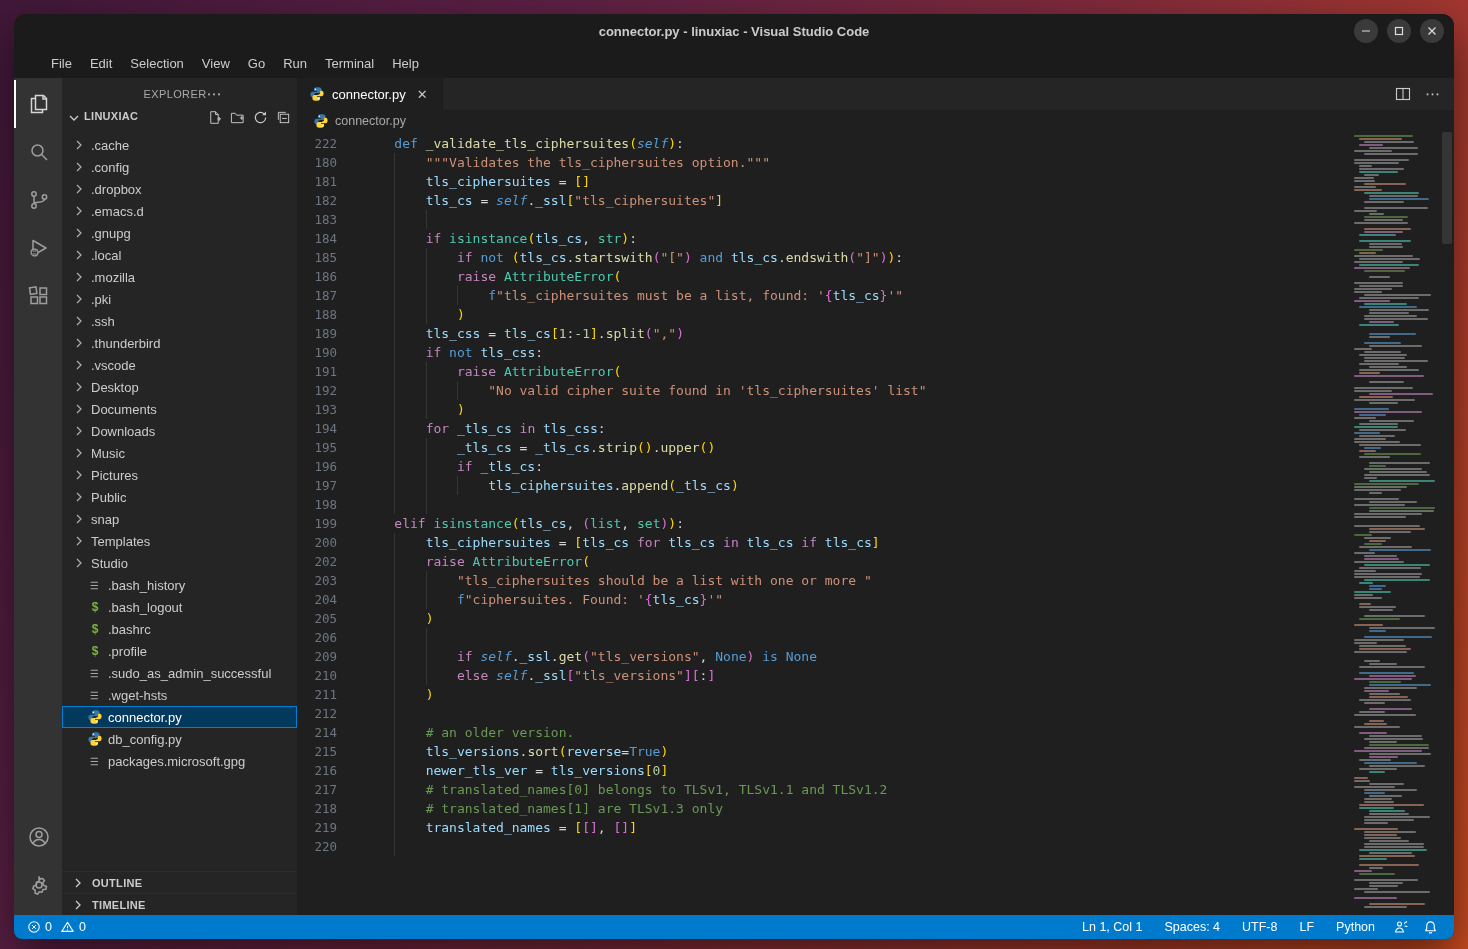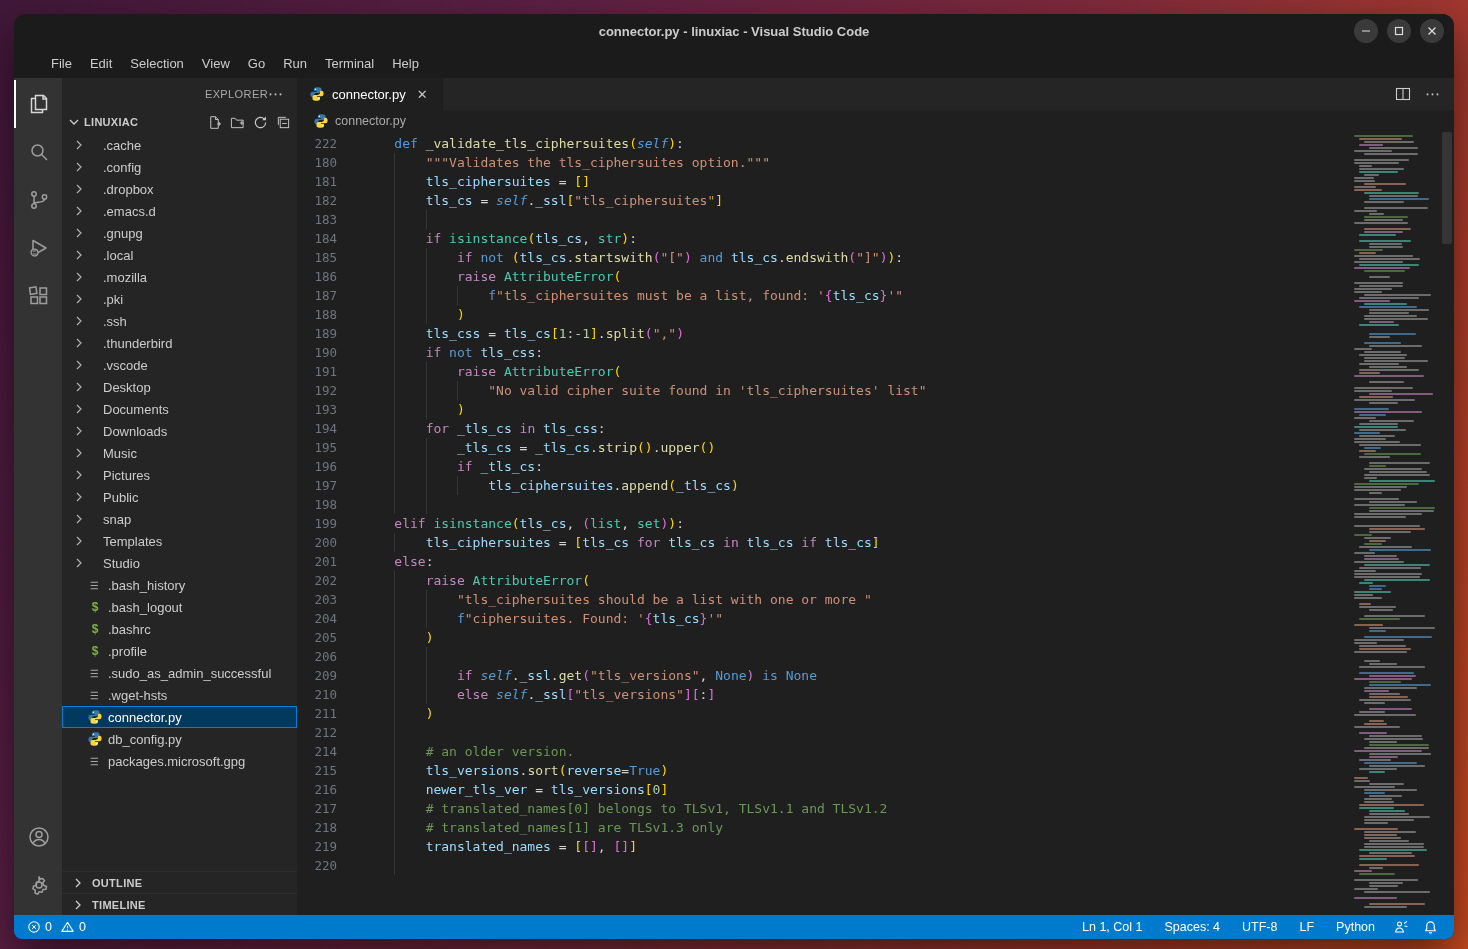--- a/index.html
+++ b/index.html
@@ -22,36 +22,36 @@
   .menu-item { color:#cccccc; font-size:13px; padding:4px 9px; border-radius:4px; cursor:pointer; }
   
   .main { flex:1; display:flex; min-height:0; }
   .activitybar { width:48px; background:#333333; display:flex; flex-direction:column; align-items:center;
     justify-content:space-between; padding:2px 0 6px 0; flex:none; }
   .ab-group { display:flex; flex-direction:column; width:100%; }
   .ab-item { height:48px; display:flex; align-items:center; justify-content:center; width:100%;
     border-left:2px solid transparent; cursor:pointer; opacity:.65; }
   .ab-item.active { border-left:2px solid #ffffff; opacity:1; }
   .sidebar { width:235px; background:#252526; display:flex; flex-direction:column; flex:none; min-height:0; }
-  .expl-header { height:32px; display:flex; align-items:center; justify-content:flex-end;
+  .expl-header { height:32px; display:flex; align-items:center; justify-content:center;
     padding:0 14px 0 20px; flex:none; }
   .expl-title { color:#a9a9a9; font-size:11px; letter-spacing:.4px; }
   .dots { color:#cccccc; font-size:15px; cursor:pointer; }
-  .section-header { height:24px; display:flex; align-items:center; padding:0 6px 0 4px; flex:none; cursor:pointer; }
+  .section-header { height:24px; display:flex; align-items:flex-start; padding:0 6px 0 4px; flex:none; cursor:pointer; }
   .section-title { color:#cccccc; font-size:11px; font-weight:bold; letter-spacing:.3px; flex:1; margin-left:2px; }
   .sb-tools { display:flex; gap:8px; align-items:center; }
   .sb-tools span { cursor:pointer; display:flex; }
   .tree { flex:1; min-height:0; overflow:hidden; }
   .trow { height:22px; display:flex; align-items:center; padding-left:8px; color:#cccccc; font-size:13px;
     cursor:pointer; border:1px solid transparent; }
   .trow.selected { background:#04395e; border:1px solid #007fd4; color:#ffffff; }
   .trow .twisty { width:16px; display:flex; justify-content:center; flex:none; }
   .trow .ficon { width:16px; margin-left:16px; margin-right:5px; display:flex; justify-content:center; flex:none;
     font-size:12px; }
-  .trow.folder .flabel { margin-left:16px; }
+  .trow.folder .flabel { margin-left:4px; }
   .bottom-panels { flex:none; }
   .panel-row { height:22px; border-top:1px solid #2d2d2d; display:flex; align-items:center; padding-left:8px;
     color:#cccccc; font-size:11px; font-weight:bold; letter-spacing:.3px; cursor:pointer; gap:6px; }
   
   .editor-col { flex:1; display:flex; flex-direction:column; min-width:0; min-height:0; }
   .tabbar { height:32px; background:#252526; display:flex; align-items:stretch; justify-content:space-between; flex:none; }
   .tab { background:#1f1f1f; display:flex; align-items:center; padding:0 10px 0 12px; gap:7px;
     border-right:1px solid #1b1b1b; cursor:pointer; }
   .tab-label { color:#ffffff; font-size:13px; }
   .tab-close { color:#c5c5c5; font-size:13px; padding:2px 4px; border-radius:4px; cursor:pointer; }
@@ -526,21 +526,20 @@
               <div class="cline"><span class="ln">191</span><span class="lc"><span class="gd" style="left: 4ch;"></span><span class="gd" style="left: 8ch;"></span><span>            </span><span class="k">raise </span><span class="t">AttributeError</span><span class="g1">(</span></span></div>
               <div class="cline"><span class="ln">192</span><span class="lc"><span class="gd" style="left: 4ch;"></span><span class="gd" style="left: 8ch;"></span><span class="gd" style="left: 12ch;"></span><span>                </span><span class="s">"No valid cipher suite found in 'tls_ciphersuites' list"</span></span></div>
               <div class="cline"><span class="ln">193</span><span class="lc"><span class="gd" style="left: 4ch;"></span><span class="gd" style="left: 8ch;"></span><span>            </span><span class="g1">)</span></span></div>
               <div class="cline"><span class="ln">194</span><span class="lc"><span class="gd" style="left: 4ch;"></span><span>        </span><span class="k">for </span><span class="v">_tls_cs</span><span class="k"> in </span><span class="v">tls_css</span><span class="p">:</span></span></div>
               <div class="cline"><span class="ln">195</span><span class="lc"><span class="gd" style="left: 4ch;"></span><span class="gd" style="left: 8ch;"></span><span>            </span><span class="v">_tls_cs</span><span class="p"> = </span><span class="v">_tls_cs</span><span class="p">.</span><span class="f">strip</span><span class="g1">()</span><span class="p">.</span><span class="f">upper</span><span class="g1">()</span></span></div>
               <div class="cline"><span class="ln">196</span><span class="lc"><span class="gd" style="left: 4ch;"></span><span class="gd" style="left: 8ch;"></span><span>            </span><span class="k">if </span><span class="v">_tls_cs</span><span class="p">:</span></span></div>
               <div class="cline"><span class="ln">197</span><span class="lc"><span class="gd" style="left: 4ch;"></span><span class="gd" style="left: 8ch;"></span><span class="gd" style="left: 12ch;"></span><span>                </span><span class="v">tls_ciphersuites</span><span class="p">.</span><span class="f">append</span><span class="g1">(</span><span class="v">_tls_cs</span><span class="g1">)</span></span></div>
               <div class="cline"><span class="ln">198</span><span class="lc"><span class="gd" style="left: 4ch;"></span><span class="gd" style="left: 8ch;"></span><span>        </span></span></div>
               <div class="cline"><span class="ln">199</span><span class="lc"><span>    </span><span class="k">elif </span><span class="t">isinstance</span><span class="g1">(</span><span class="v">tls_cs</span><span class="p">, </span><span class="g2">(</span><span class="t">list</span><span class="p">, </span><span class="t">set</span><span class="g2">)</span><span class="g1">)</span><span class="p">:</span></span></div>
               <div class="cline"><span class="ln">200</span><span class="lc"><span class="gd" style="left: 4ch;"></span><span>        </span><span class="v">tls_ciphersuites</span><span class="p"> = </span><span class="g1">[</span><span class="v">tls_cs</span><span class="k"> for </span><span class="v">tls_cs</span><span class="k"> in </span><span class="v">tls_cs</span><span class="k"> if </span><span class="v">tls_cs</span><span class="g1">]</span></span></div>
-              <div class="cline"><span class="ln">201</span><span class="lc"><span>    </span><span class="k">else</span><span class="p">:</span></span></div>
               <div class="cline"><span class="ln">202</span><span class="lc"><span class="gd" style="left: 4ch;"></span><span>        </span><span class="k">raise </span><span class="t">AttributeError</span><span class="g1">(</span></span></div>
               <div class="cline"><span class="ln">203</span><span class="lc"><span class="gd" style="left: 4ch;"></span><span class="gd" style="left: 8ch;"></span><span>            </span><span class="s">"tls_ciphersuites should be a list with one or more "</span></span></div>
               <div class="cline"><span class="ln">204</span><span class="lc"><span class="gd" style="left: 4ch;"></span><span class="gd" style="left: 8ch;"></span><span>            </span><span class="b">f</span><span class="s">"ciphersuites. Found: '</span><span class="g2">{</span><span class="v">tls_cs</span><span class="g2">}</span><span class="s">'"</span></span></div>
               <div class="cline"><span class="ln">205</span><span class="lc"><span class="gd" style="left: 4ch;"></span><span>        </span><span class="g1">)</span></span></div>
               <div class="cline"><span class="ln">206</span><span class="lc"><span class="gd" style="left: 4ch;"></span><span class="gd" style="left: 8ch;"></span><span>        </span></span></div>
               <div class="cline"><span class="ln">209</span><span class="lc"><span class="gd" style="left: 4ch;"></span><span class="gd" style="left: 8ch;"></span><span>            </span><span class="k">if </span><span class="sf">self</span><span class="p">.</span><span class="v">_ssl</span><span class="p">.</span><span class="f">get</span><span class="g2">(</span><span class="s">"tls_versions"</span><span class="p">, </span><span class="b">None</span><span class="g2">)</span><span class="b"> is </span><span class="b">None</span></span></div>
               <div class="cline"><span class="ln">210</span><span class="lc"><span class="gd" style="left: 4ch;"></span><span class="gd" style="left: 8ch;"></span><span>            </span><span class="k">else </span><span class="sf">self</span><span class="p">.</span><span class="v">_ssl</span><span class="g2">[</span><span class="s">"tls_versions"</span><span class="g2">]</span><span class="g2">[</span><span class="p">:</span><span class="g2">]</span></span></div>
               <div class="cline"><span class="ln">211</span><span class="lc"><span class="gd" style="left: 4ch;"></span><span>        </span><span class="g1">)</span></span></div>
               <div class="cline"><span class="ln">212</span><span class="lc"><span class="gd" style="left: 4ch;"></span><span>        </span></span></div>
               <div class="cline"><span class="ln">214</span><span class="lc"><span class="gd" style="left: 4ch;"></span><span>        </span><span class="c"># an older version.</span></span></div>

